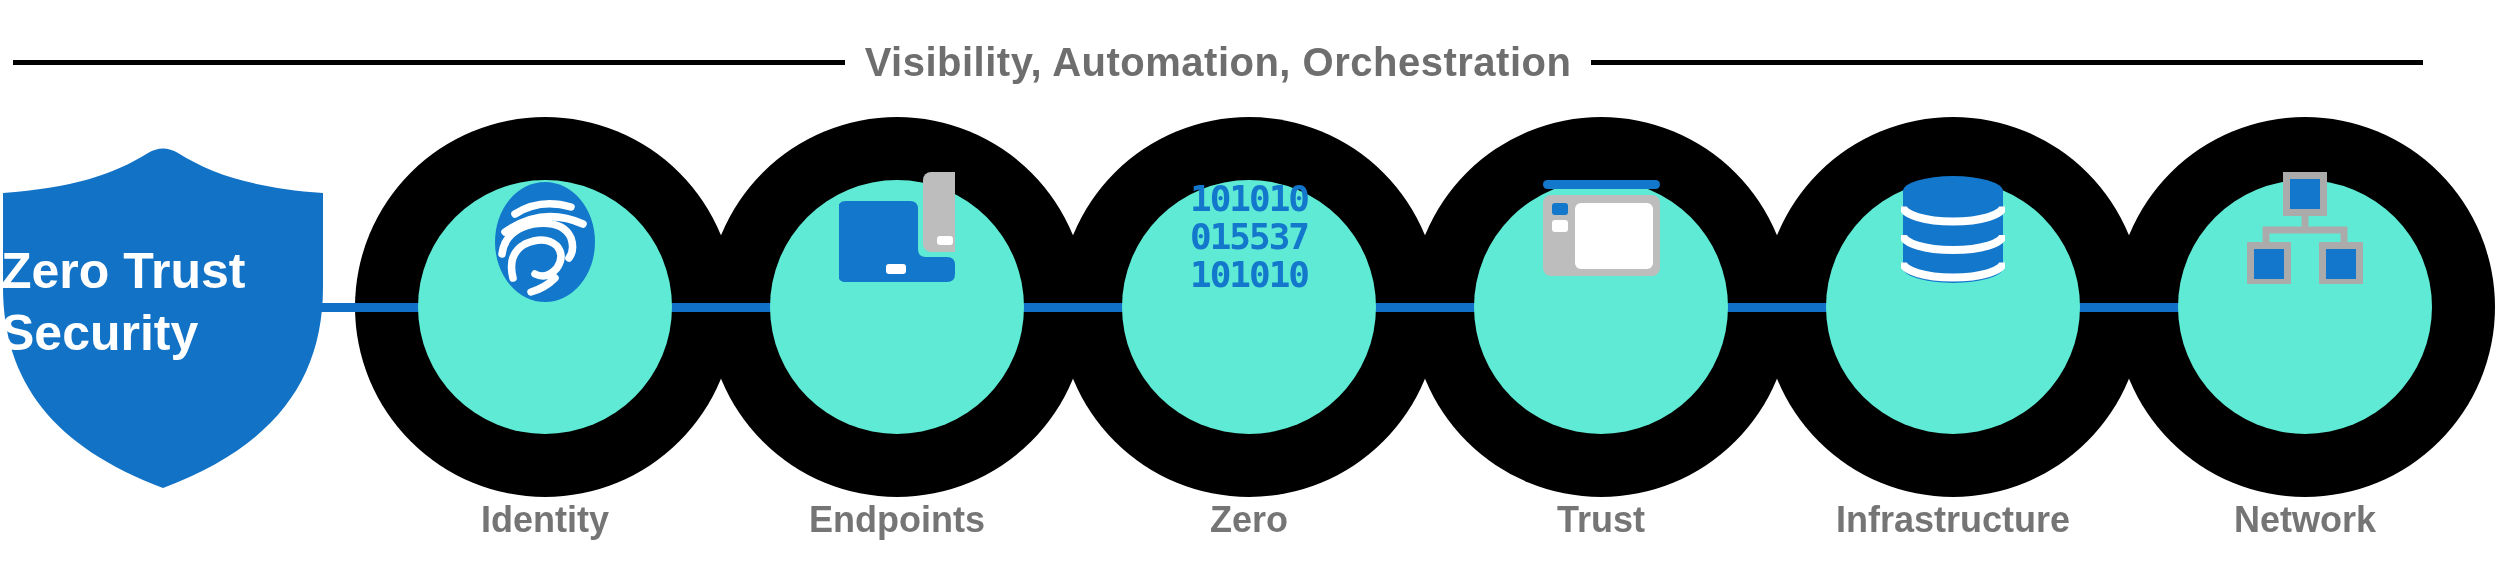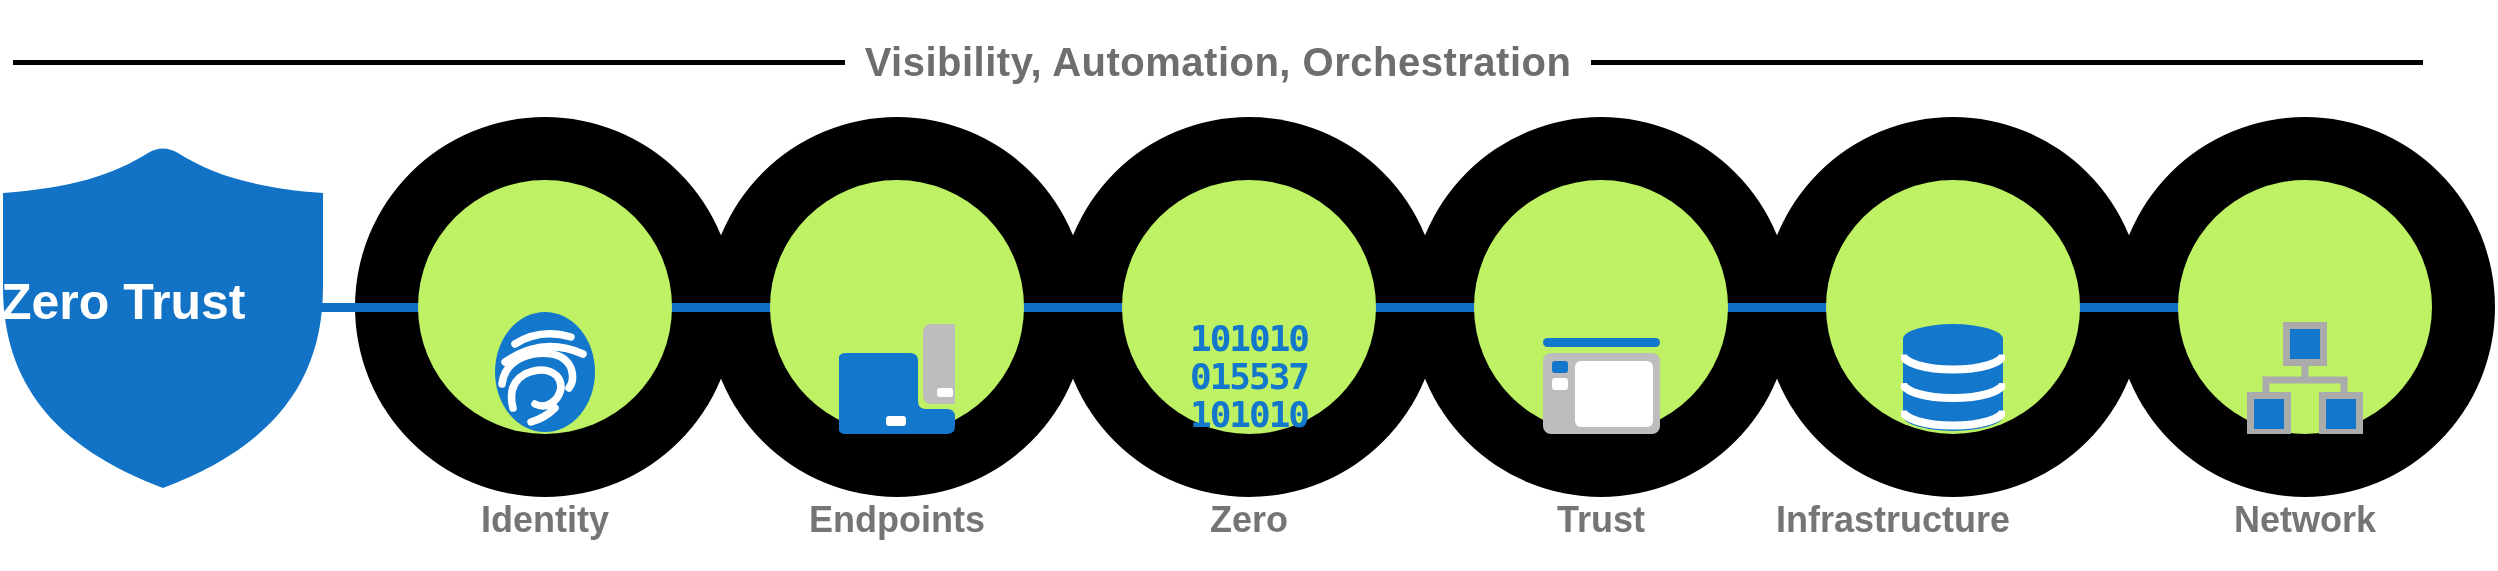--- a/index.html
+++ b/index.html
@@ -31,22 +31,22 @@
     background:#1070C8;z-index:2;
   }
   
   .node{position:absolute;top:117px;width:380px;height:380px;}
   .ring{
     position:absolute;left:0;top:0;width:380px;height:380px;border-radius:50%;
     background:#000000;z-index:1;
   }
   .inner{
     position:absolute;left:63px;top:63px;width:254px;height:254px;border-radius:50%;
-    background:#bef264;z-index:3;
-    display:flex;align-items:flex-end;justify-content:center;
+    background:#5eead4;z-index:3;
+    display:flex;align-items:flex-start;justify-content:center;
   }
   .node-label{
     position:absolute;top:499px;width:400px;text-align:center;
     font-size:36px;font-weight:700;color:#757575;
   }
   
   .binary{
     font-family:"DejaVu Sans Mono",monospace;font-weight:700;font-size:36px;
     line-height:38px;color:#1377CC;letter-spacing:-2px;text-align:center;
   }
@@ -61,20 +61,21 @@
     <div class="rule-title">Visibility, Automation, Orchestration</div>
     <div class="rule-line"></div>
   </div>
 
   <svg class="shield-svg" viewBox="0 0 324 345">
     <path d="M2 47 C70 42 112 29 147 7 C157 1 167 1 177 7 C212 29 254 42 322 47
              L322 141 C322 236 271 301 162 342 C53 301 2 236 2 141 Z" fill="#1172C6"></path>
   </svg>
   <div class="shield-text">
     <div>Zero Trust</div>
+    <div>Security</div>
   </div>
 
   <div class="connector"></div>
 
   <div class="node" style="left:355px">
     <div class="ring"></div>
     <div class="inner">
       <svg width="104" height="124" viewBox="0 0 104 124">
         <ellipse cx="52" cy="62" rx="50" ry="60" fill="#1377CC"></ellipse>
         <g fill="none" stroke="#ffffff" stroke-width="7.5" stroke-linecap="round">
@@ -154,16 +155,16 @@
           <rect x="75.5" y="73.5" width="37" height="37"></rect>
         </g>
       </svg>
     </div>
   </div>
 
   <div class="node-label" style="left:345px">Identity</div>
   <div class="node-label" style="left:697px">Endpoints</div>
   <div class="node-label" style="left:1049px">Zero</div>
   <div class="node-label" style="left:1401px">Trust</div>
-  <div class="node-label" style="left:1693px">Infrastructure</div>
+  <div class="node-label" style="left:1753px">Infrastructure</div>
   <div class="node-label" style="left:2105px">Network</div>
 
 </div>
 
 </body></html>

